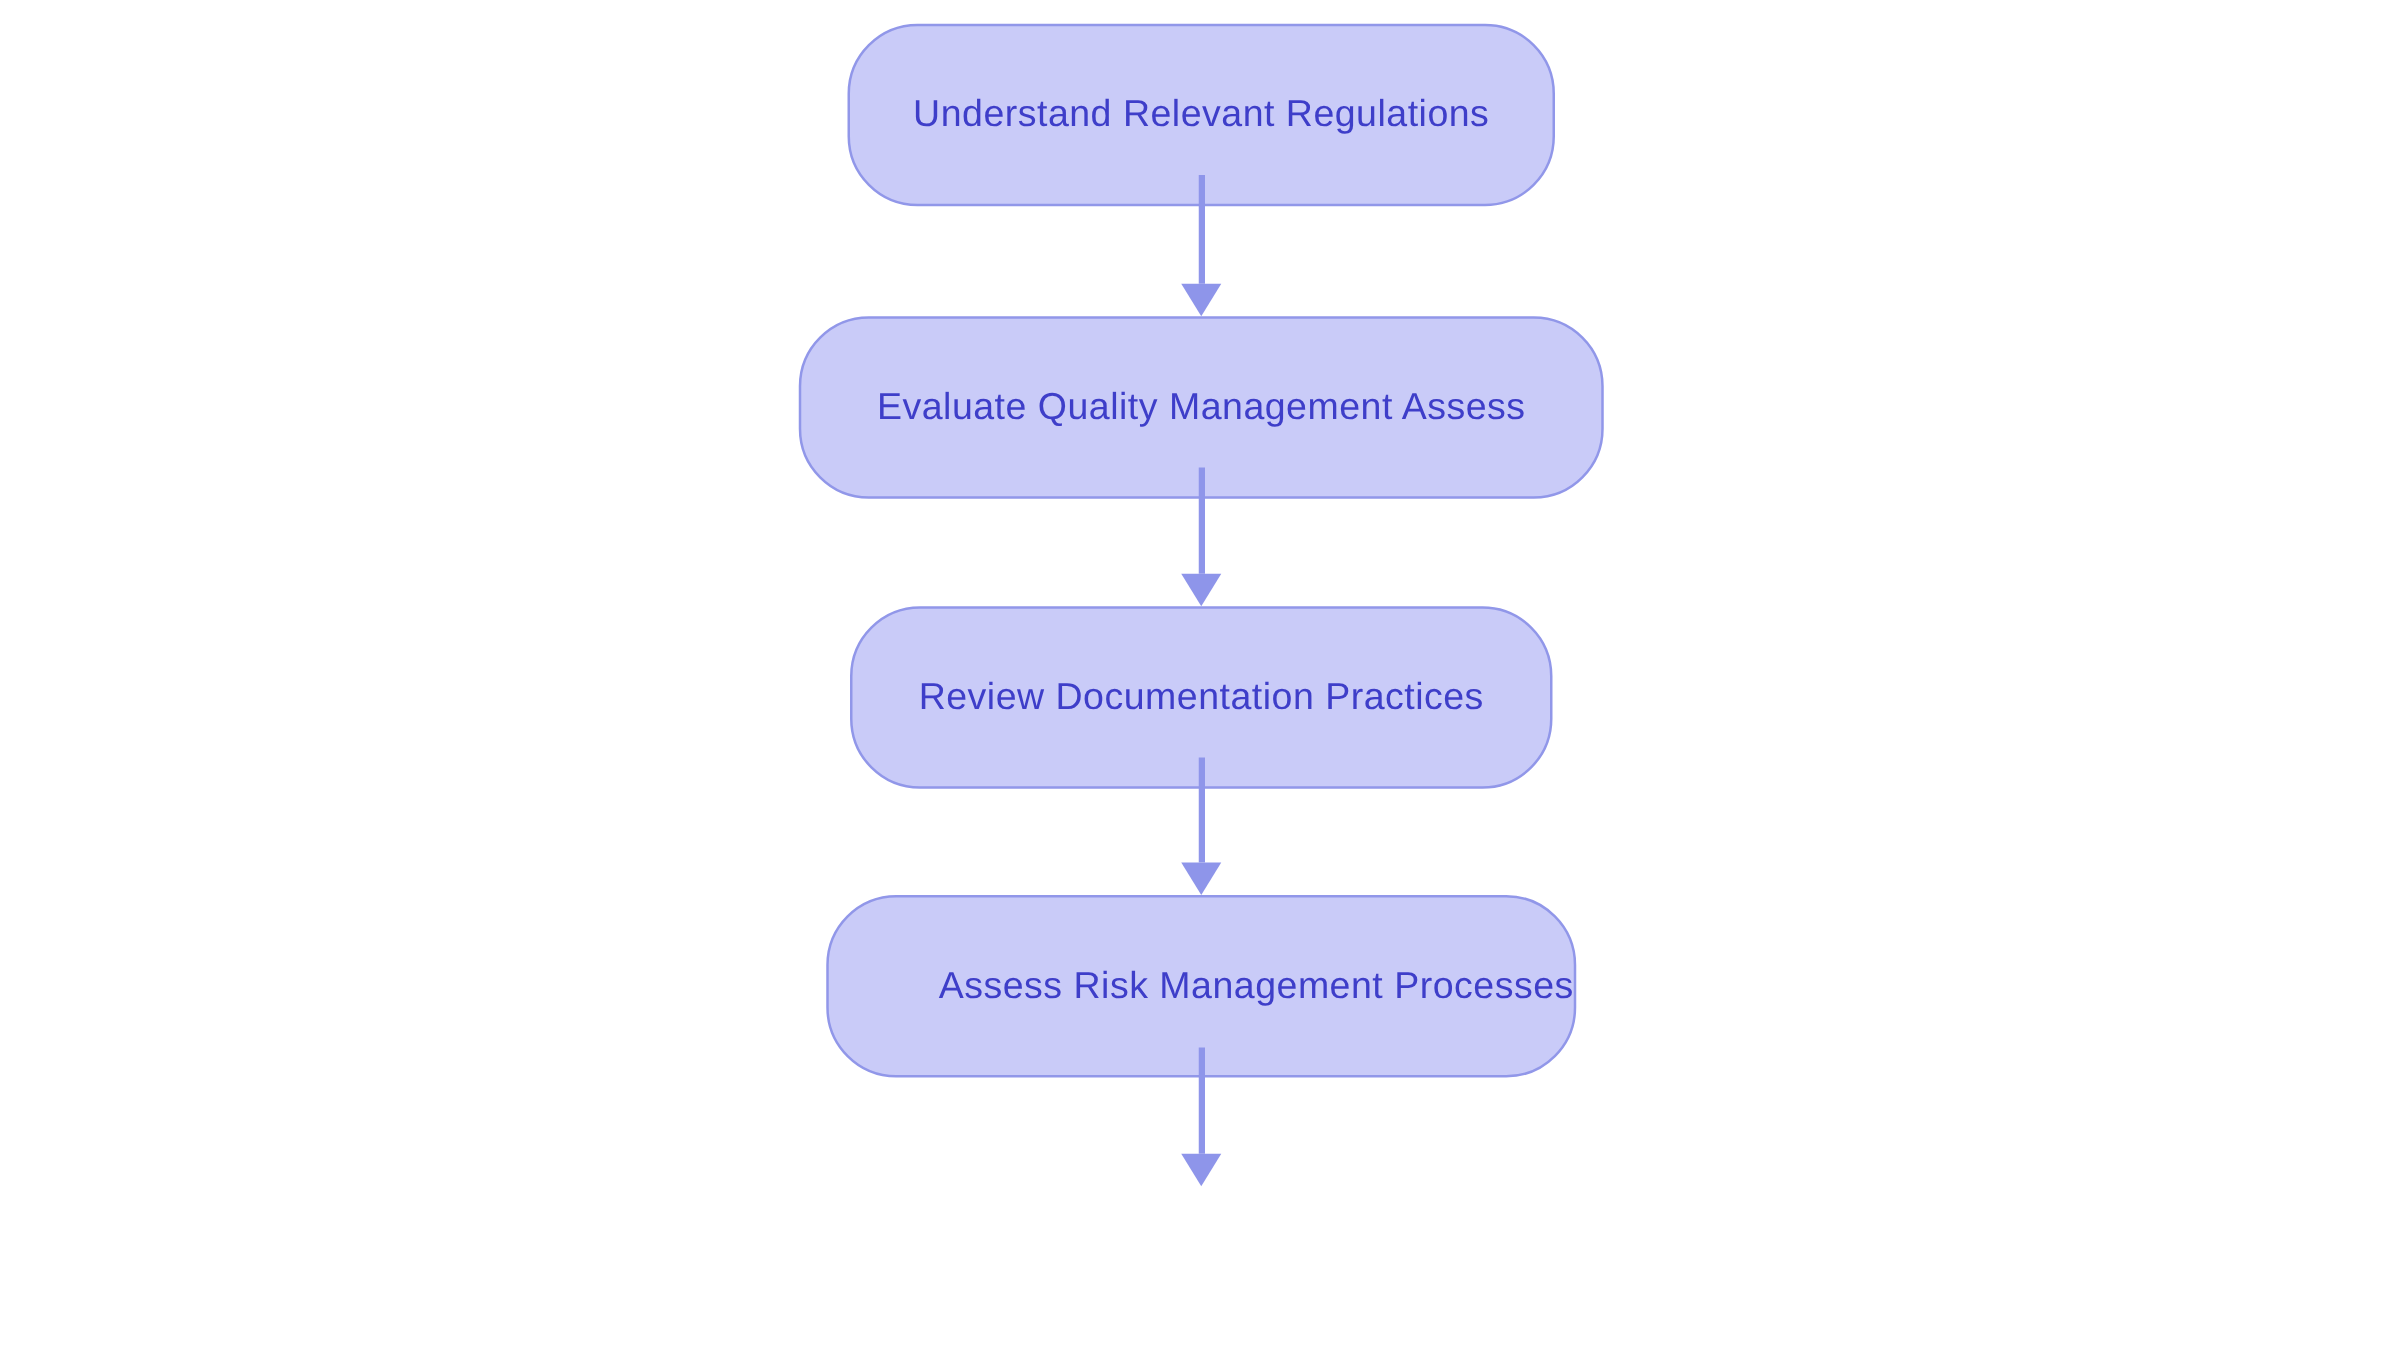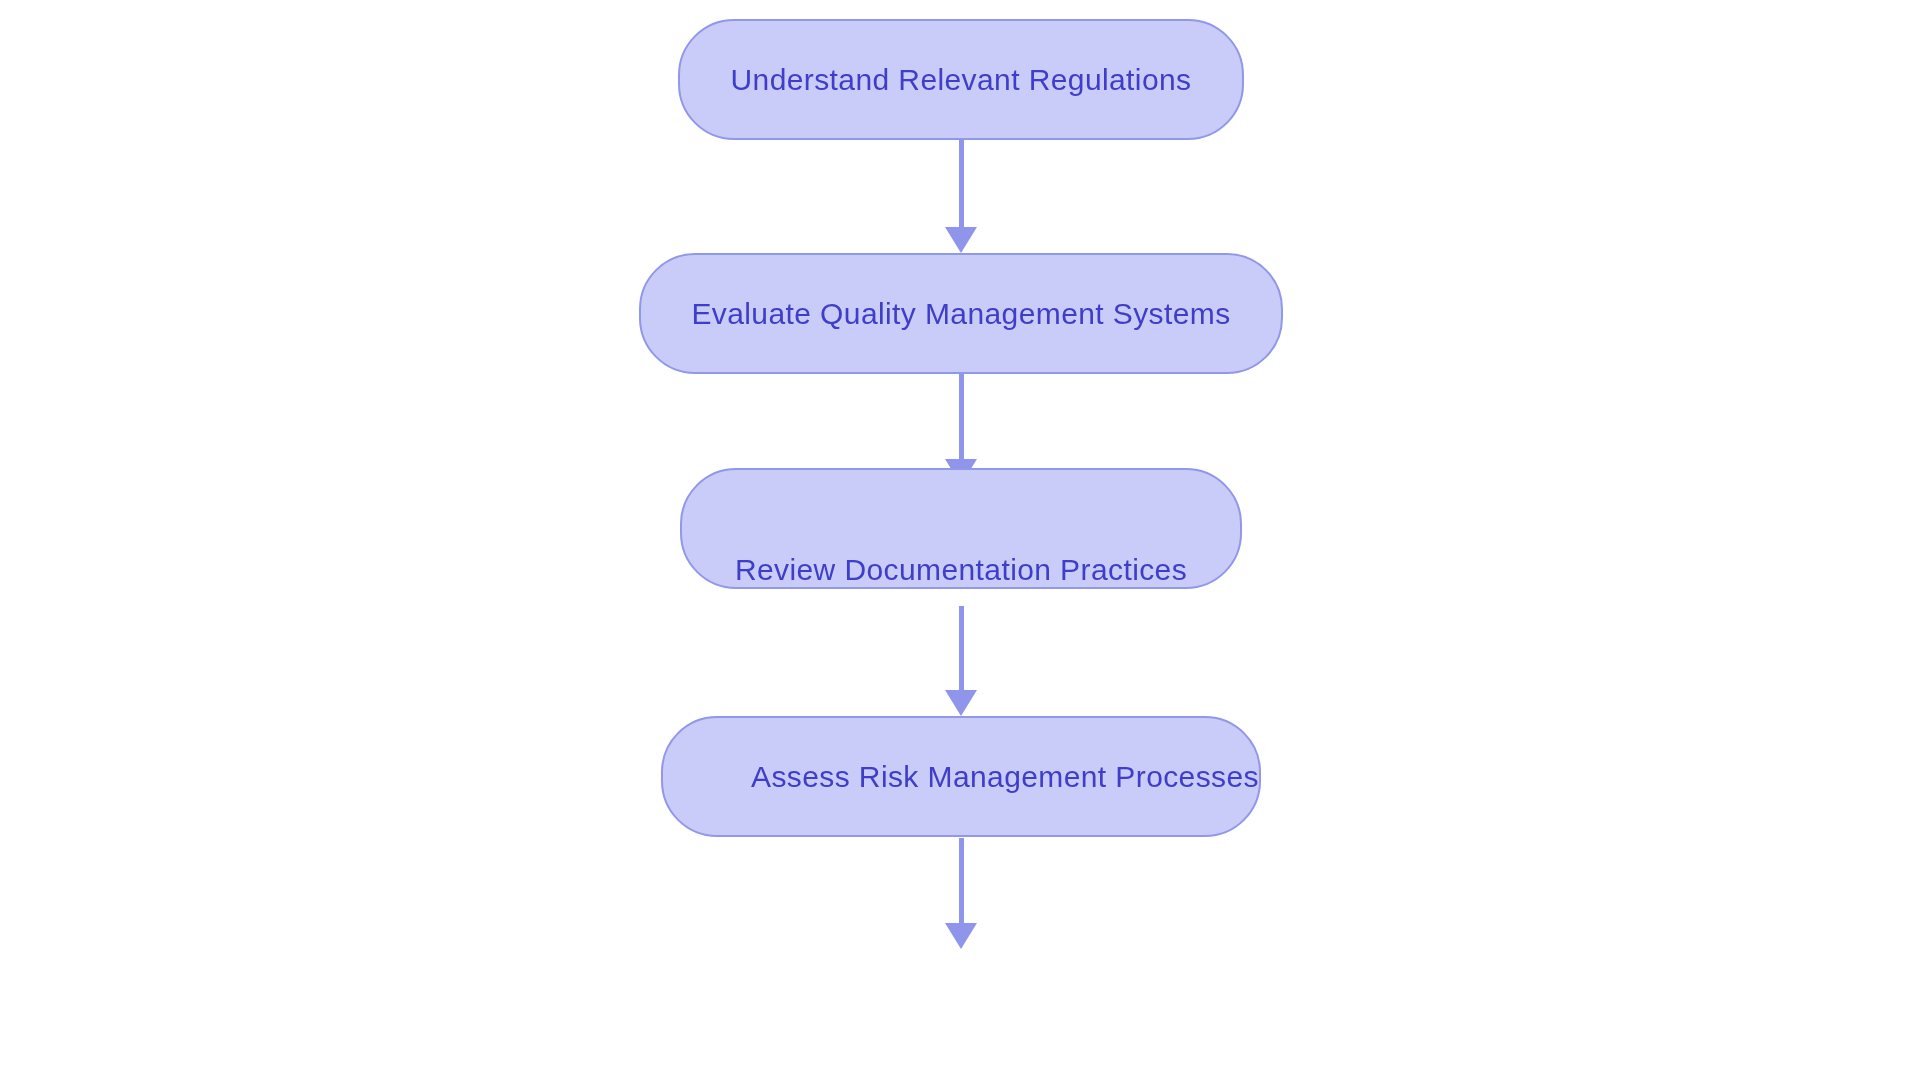--- a/index.html
+++ b/index.html
@@ -18,21 +18,21 @@
     position: relative;
     width: 1920px;
     height: 1083px;
     background: var(--background);
     overflow: hidden;
   }
   .node {
     position: absolute;
     left: 961px;
     transform: translateX(-50%);
-    height: 121px;
+    height: 146px;
     background: var(--node-fill);
     border: 2px solid var(--node-border);
     border-radius: 56px;
     display: flex;
     align-items: center;
     justify-content: center;
   }
   .node-label {
     color: var(--node-text);
     font-size: 30px;
@@ -70,29 +70,29 @@
   <div class="node" style="top: 19px; width: 566px;">
     <span class="node-label">Understand Relevant Regulations</span>
   </div>
 
   <div class="arrow" style="top: 140px; height: 113px;">
     <div class="arrow-line"></div>
     <div class="arrow-head"></div>
   </div>
 
   <div class="node" style="top: 253px; width: 644px;">
-    <span class="node-label">Evaluate Quality Management Systems</span>
+    <span class="node-label">Evaluate Quality Management Assess</span>
   </div>
 
   <div class="arrow" style="top: 374px; height: 111px;">
     <div class="arrow-line"></div>
     <div class="arrow-head"></div>
   </div>
 
-  <div class="node" style="top: 468px; width: 562px; align-items: flex-end;">
+  <div class="node" style="top: 485px; width: 562px;">
     <span class="node-label">Review Documentation Practices</span>
   </div>
 
   <div class="arrow" style="top: 606px; height: 110px;">
     <div class="arrow-line"></div>
     <div class="arrow-head"></div>
   </div>
 
   <div class="node" style="top: 716px; width: 600px; justify-content: flex-end;">
     <span class="node-label">Assess Risk Management Processes</span>

